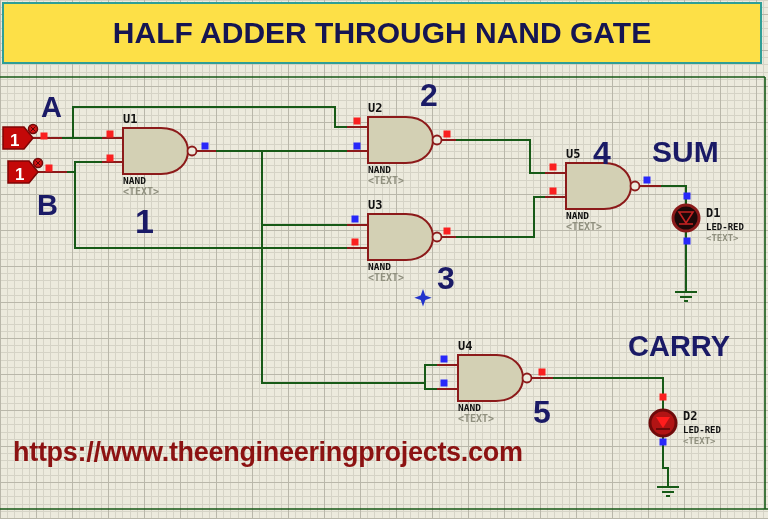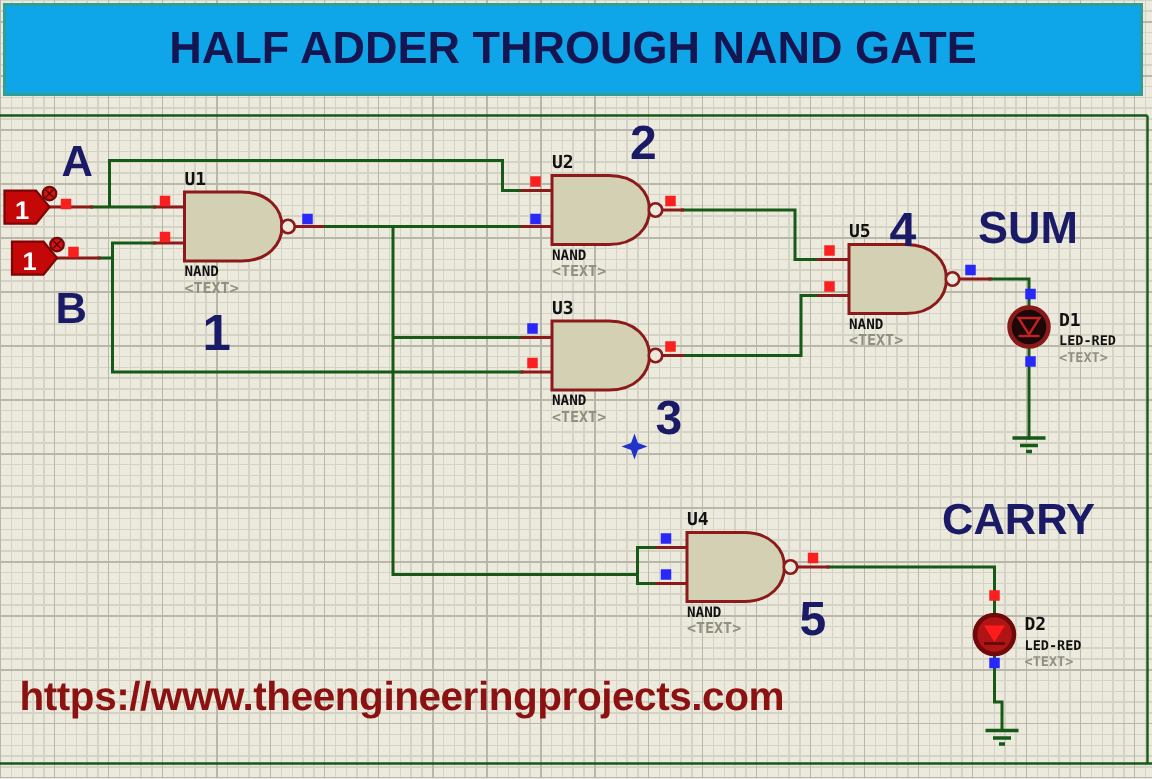--- a/index.html
+++ b/index.html
@@ -13,29 +13,29 @@
     position:absolute;left:0;top:0;width:768px;height:519px;
     background-color:#eceadd;
     background-image:
       repeating-linear-gradient(0deg,#b9b7aa 0 1px,transparent 1px 36px),
       repeating-linear-gradient(90deg,#b9b7aa 0 1px,transparent 1px 36px),
       repeating-linear-gradient(0deg,#d5d3c6 0 1px,transparent 1px 7.2px),
       repeating-linear-gradient(90deg,#d5d3c6 0 1px,transparent 1px 7.2px);
   }
   .banner{
     position:absolute;left:2px;top:2px;width:756px;height:58px;
-    background:#0ea5e9;border:2px solid #2f9e96;
+    background:#fde047;border:2px solid #2f9e96;
     display:flex;align-items:center;justify-content:center;
   }
   .banner .title{
     color:#151552;font-size:30px;font-weight:bold;letter-spacing:0px;
     font-family:"Liberation Sans",sans-serif;
   }
   .watermark{
-    position:absolute;left:13px;top:449px;
+    position:absolute;left:13px;top:437px;
     color:#8c1212;font-size:27px;font-weight:bold;letter-spacing:-0.3px;
     font-family:"Liberation Sans",sans-serif;
   }
   svg{position:absolute;left:0;top:0;}
   .bignavy{fill:#1a1a66;font-family:"Liberation Sans",sans-serif;font-weight:bold;}
   .ref{fill:#111111;font-family:"DejaVu Sans Mono",monospace;font-weight:bold;font-size:12px;}
   .subtype{fill:#111111;font-family:"DejaVu Sans Mono",monospace;font-weight:bold;font-size:9.5px;}
   .ph{fill:#90907f;font-family:"DejaVu Sans Mono",monospace;font-weight:bold;font-size:10px;}
   .statebox-text{fill:#ffffff;font-family:"Liberation Sans",sans-serif;font-weight:bold;font-size:17px;}
 </style>

